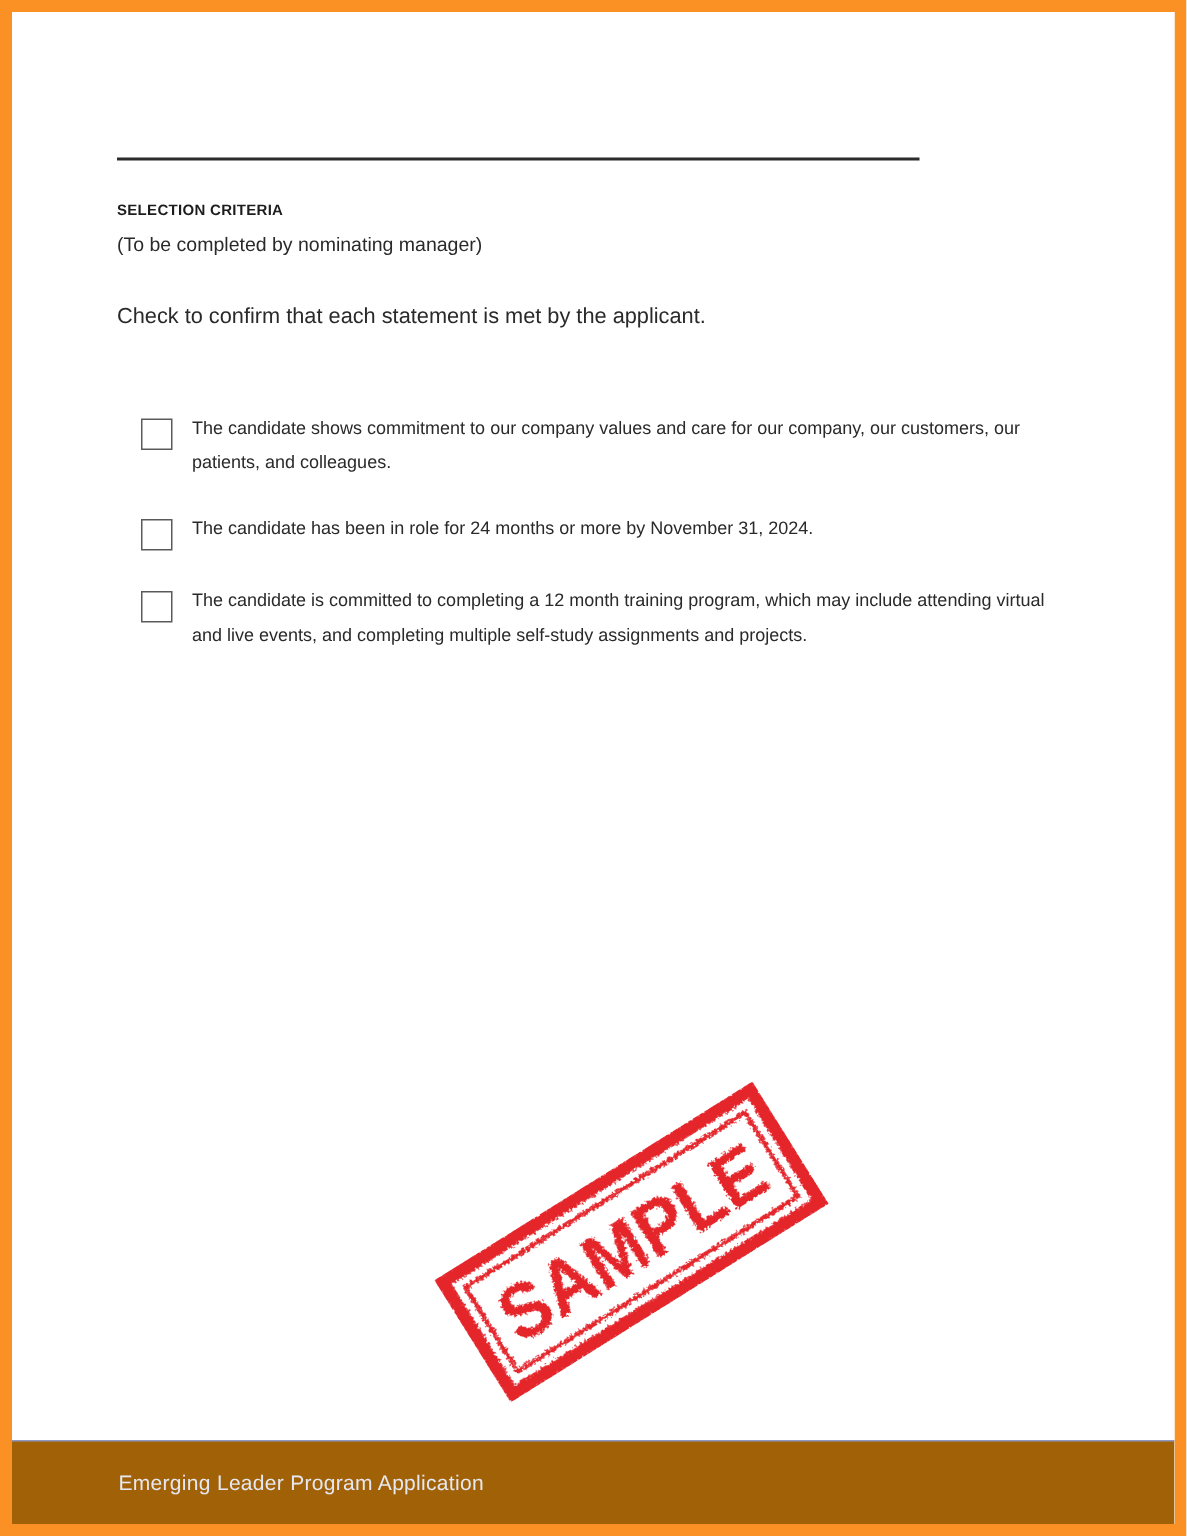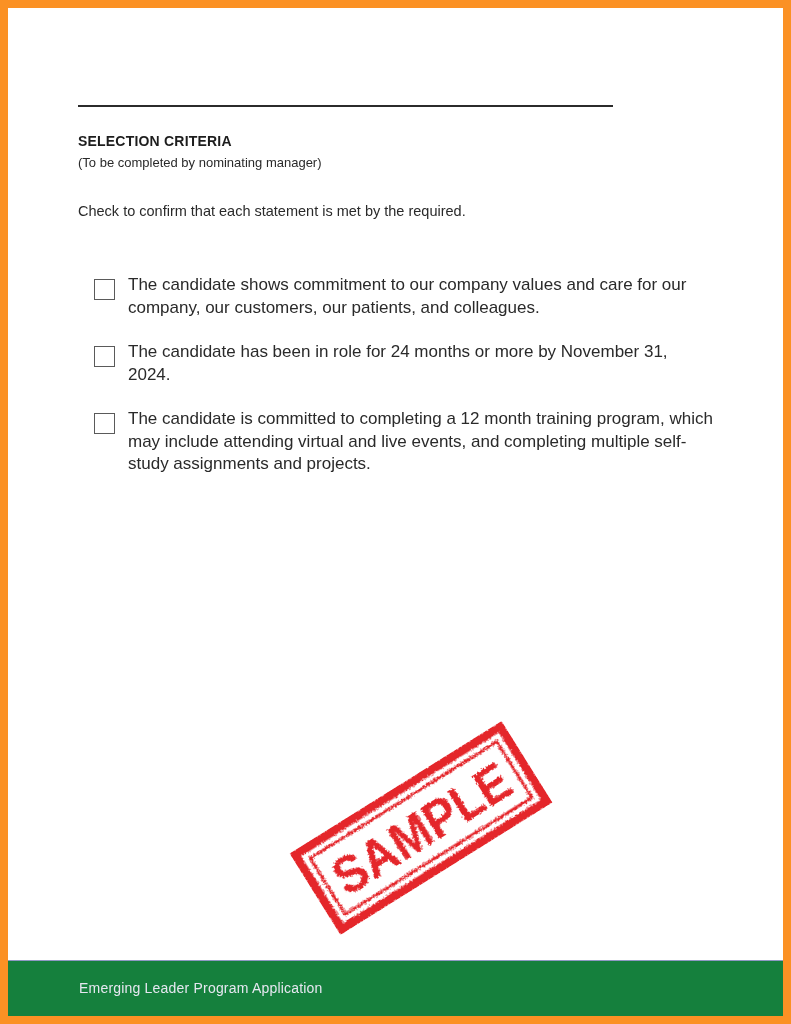--- a/index.html
+++ b/index.html
@@ -42,21 +42,21 @@
   }
 
   
   .heading-block {
     position: absolute;
     left: 70px;
     top: 122px;
     width: 640px;
   }
   .section-title {
-    font-size: 14px;
+    font-size: 10px;
     font-weight: bold;
     letter-spacing: 0.2px;
     color: #1d1d1d;
     line-height: 22px;
     margin: 0;
   }
   .section-subtitle {
     font-size: 13px;
     font-weight: normal;
     color: #2a2a2a;
@@ -93,21 +93,21 @@
     flex: 0 0 auto;
     width: 21px;
     height: 21px;
     margin-top: 5px;
     margin-right: 13px;
     border: 1.4px solid #5a5a5a;
     background: #ffffff;
     border-radius: 0;
   }
   .criteria-text {
-    font-size: 17px;
+    font-size: 12px;
     line-height: 22.5px;
     color: #2a2a2a;
     width: 586px;
   }
 
   
   .stamp {
     position: absolute;
     left: 288px;
     top: 772px;
@@ -119,21 +119,21 @@
   }
   .stamp svg { display: block; }
 
   
   .footer {
     position: absolute;
     left: 0;
     bottom: 0;
     width: 775px;
     height: 56px;
-    background: #15803d;
+    background: #a16207;
     border-top: 1.5px solid #8f98c4;
     box-sizing: border-box;
   }
   .footer-text {
     position: absolute;
     left: 71px;
     top: 19px;
     font-size: 14px;
     color: #e6e7f1;
     letter-spacing: 0.2px;
@@ -145,21 +145,21 @@
 <div class="page">
   <div class="page-inner">
 
     <div class="top-rule"></div>
 
     <div class="heading-block">
       <p class="section-title">SELECTION CRITERIA</p>
       <p class="section-subtitle">(To be completed by nominating manager)</p>
     </div>
 
-    <p class="instruction">Check to confirm that each statement is met by the required.</p>
+    <p class="instruction">Check to confirm that each statement is met by the applicant.</p>
 
     <div class="criteria-list">
 
       <div class="criteria-item">
         <div class="checkbox"></div>
         <div class="criteria-text">The candidate shows commitment to our company values and care for our company, our customers, our patients, and colleagues.</div>
       </div>
 
       <div class="criteria-item">
         <div class="checkbox"></div>

